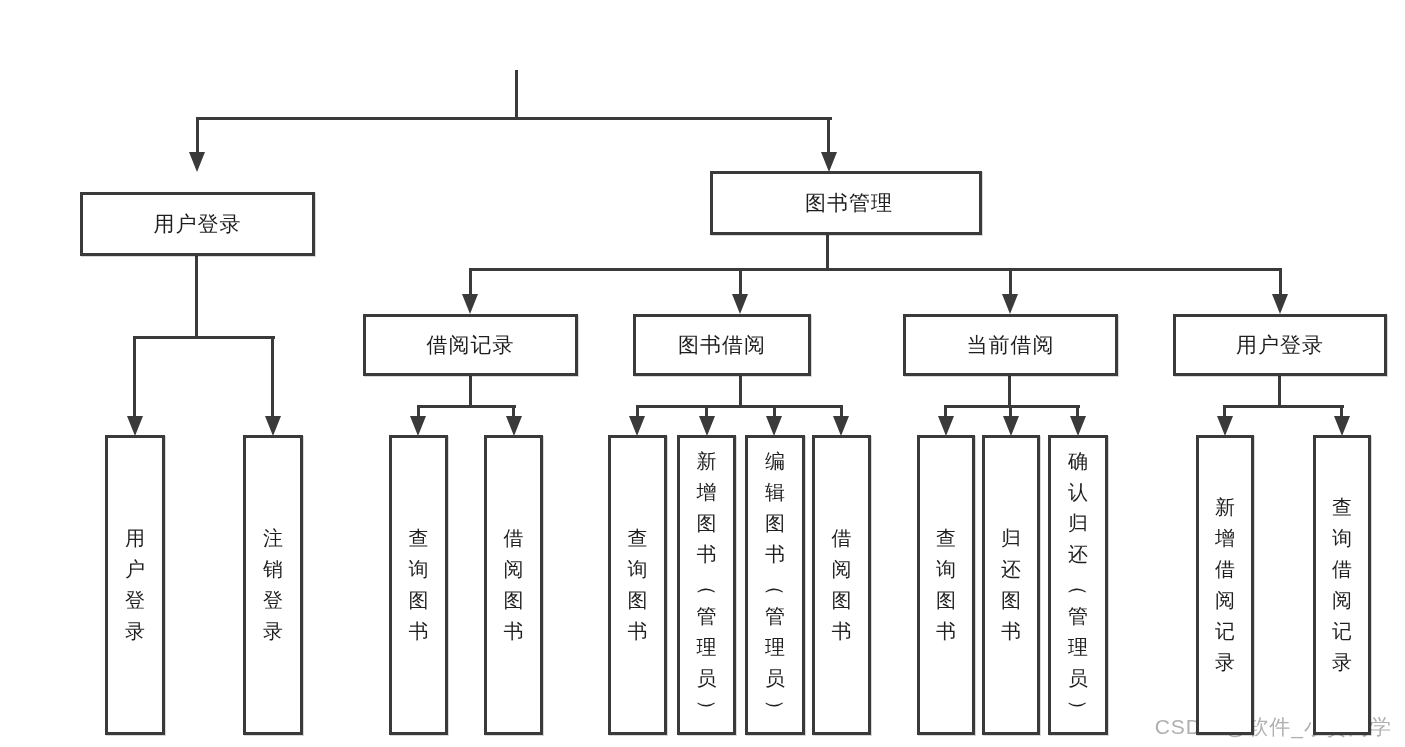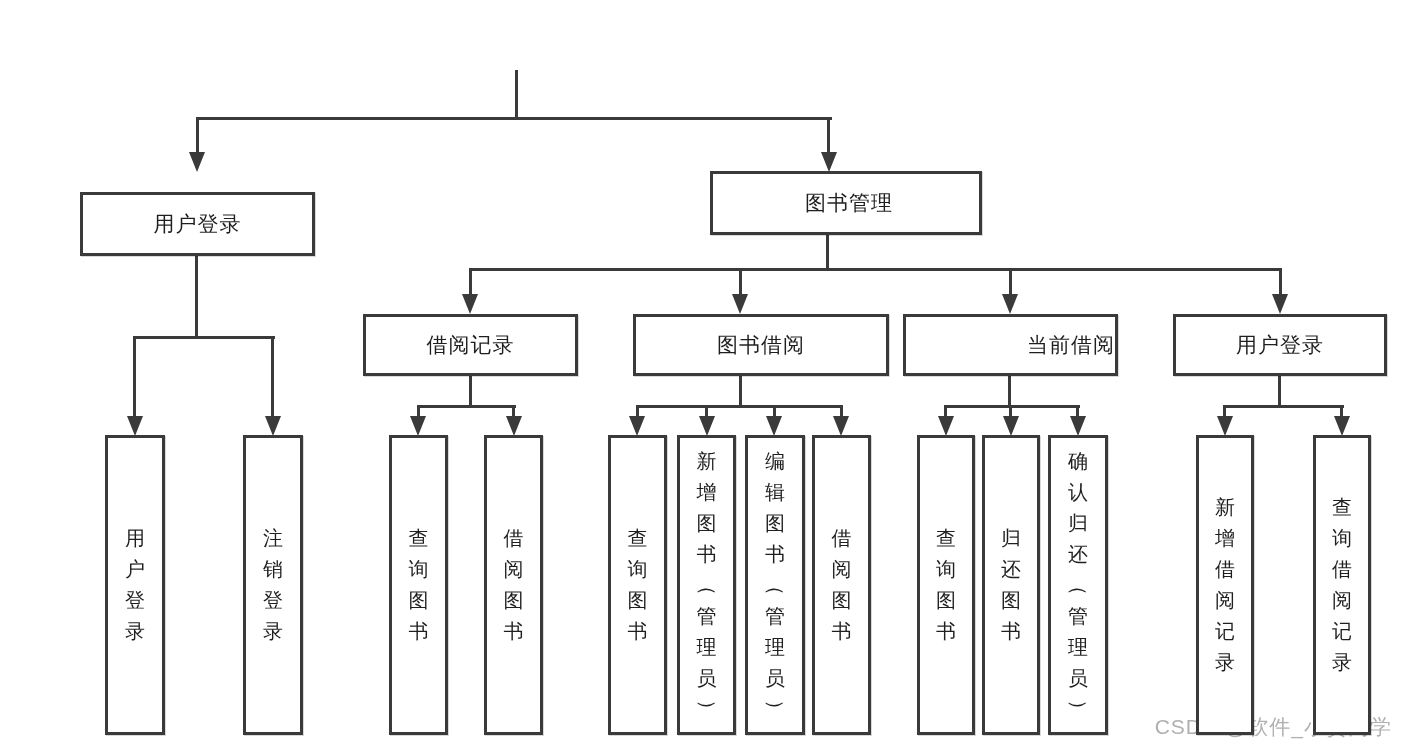--- a/index.html
+++ b/index.html
@@ -86,24 +86,24 @@
     <div class="arrow" style="left: 1334px; top: 416px;"></div>
     <div class="node" style="left: 80px; top: 171px; width: 235px; height: 64px; margin-top: 21px;">
       <div class="lbl">用户登录</div>
     </div>
     <div class="node" style="left: 710px; top: 171px; width: 272px; height: 64px; padding-left: 6px;">
       <div class="lbl">图书管理</div>
     </div>
     <div class="node" style="left: 363px; top: 314px; width: 215px; height: 62px;">
       <div class="lbl">借阅记录</div>
     </div>
-    <div class="node" style="left: 633px; top: 314px; width: 256px; height: 62px;">
+    <div class="node" style="left: 633px; top: 314px; width: 178px; height: 62px;">
       <div class="lbl">图书借阅</div>
     </div>
-    <div class="node" style="left: 903px; top: 314px; width: 215px; height: 62px; justify-content: flex-end;">
+    <div class="node" style="left: 903px; top: 314px; width: 215px; height: 62px;">
       <div class="lbl">当前借阅</div>
     </div>
     <div class="node" style="left: 1173px; top: 314px; width: 214px; height: 62px;">
       <div class="lbl">用户登录</div>
     </div>
     <div class="node vert" style="left: 105px; top: 435px; width: 60px; height: 300px;">
       <div class="lbl">
         <span class="ch">用</span>
         <span class="ch">户</span>
         <span class="ch">登</span>

